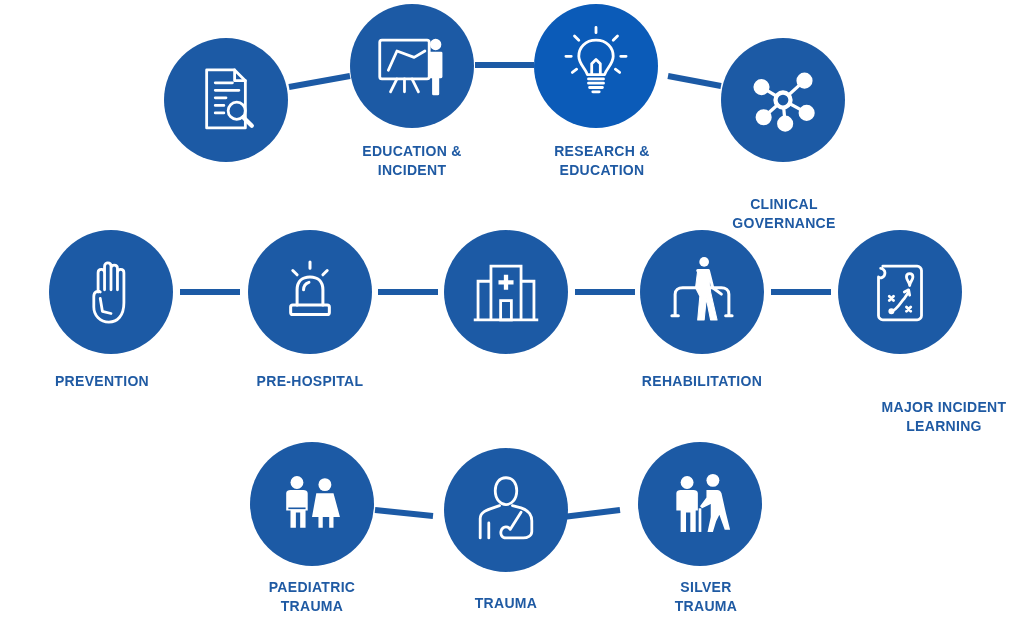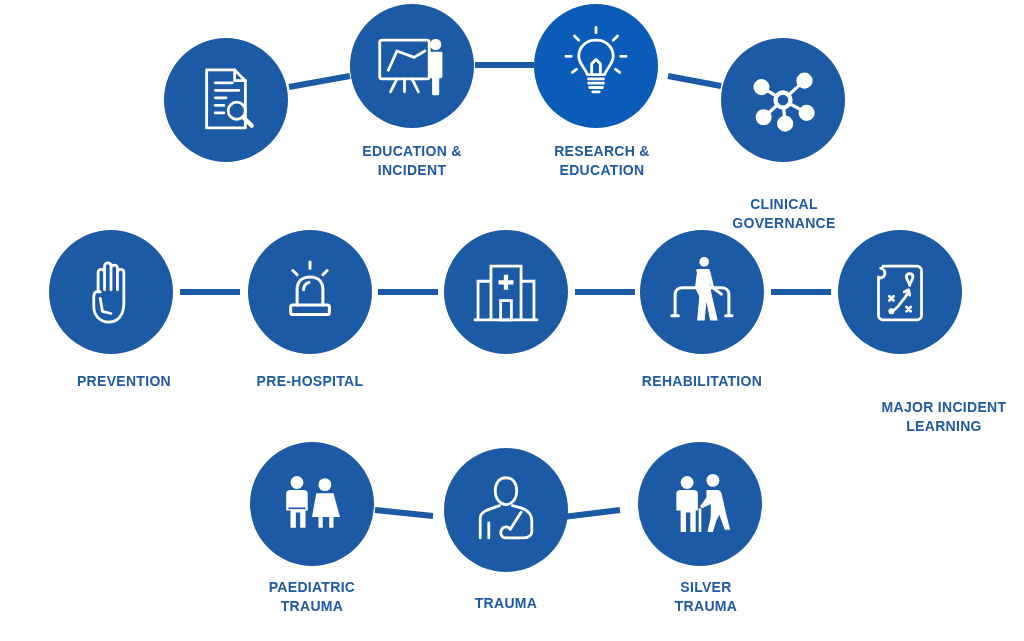--- a/index.html
+++ b/index.html
@@ -83,21 +83,21 @@
     <span>CLINICAL</span>
     <span>GOVERNANCE</span>
   </div>
 
   <div class="node" style="left:49px;top:230px;">
     <svg viewBox="0 0 80 80" fill="none" stroke="#fff" stroke-width="2.6" stroke-linecap="round" stroke-linejoin="round">
       <path d="M28 40 V22 C28 18 34 18 34 22 V38 M34 22 V16 C34 12 40 12 40 16 V38 M40 18 C40 14 46 14 46 18 V38 M46 22 C46 18 52 18 52 22 V50 C52 62 46 68 38 68 C30 68 24 62 24 54 V44 C24 40 28 38 30 40"></path>
       <path d="M30 46 L32 58 L40 60"></path>
     </svg>
   </div>
-  <div class="label" style="left:34px;top:372px;">
+  <div class="label" style="left:12px;top:372px;">
     <span>PREVENTION</span>
   </div>
 
   <div class="node" style="left:248px;top:230px;">
     <svg viewBox="0 0 80 80" fill="none" stroke="#fff" stroke-width="2.8" stroke-linecap="round" stroke-linejoin="round">
       <path d="M28 52 V38 C28 30 33 26 40 26 C47 26 52 30 52 38 V52"></path>
       <path d="M34 38 C34 34 36 32 39 31"></path>
       <rect x="22" y="52" width="36" height="9" rx="2"></rect>
       <path d="M40 12 V18 M24 20 L28 24 M56 20 L52 24"></path>
     </svg>

